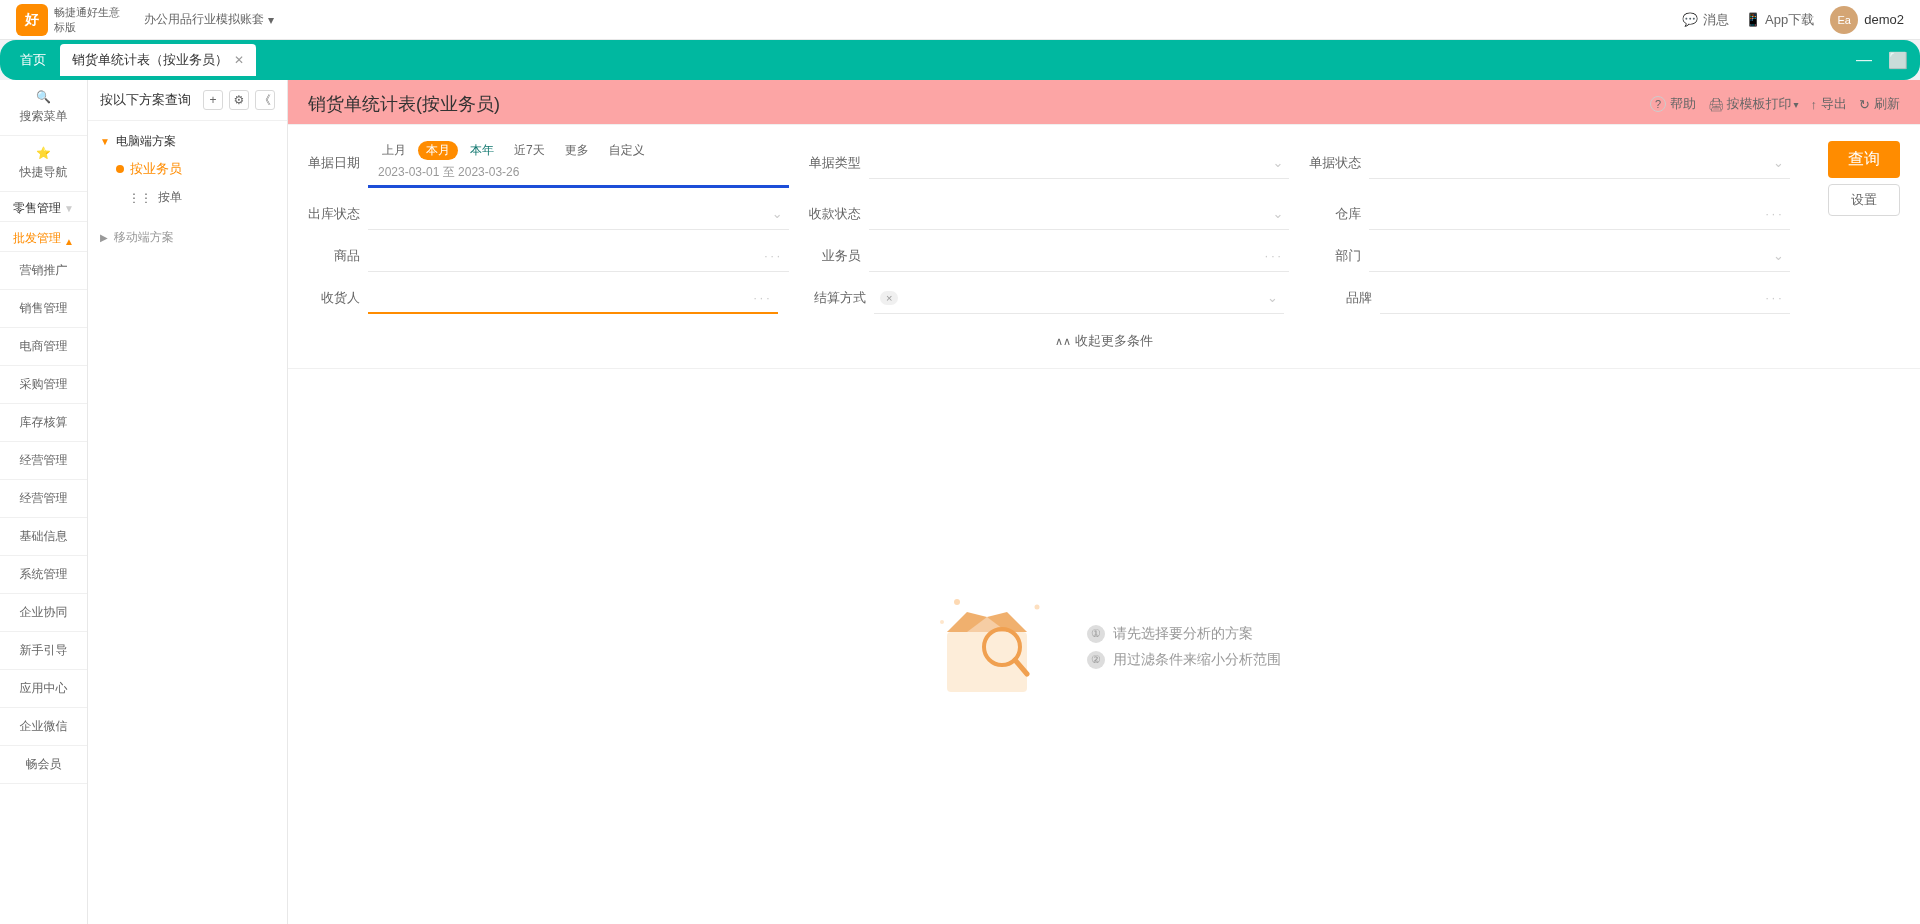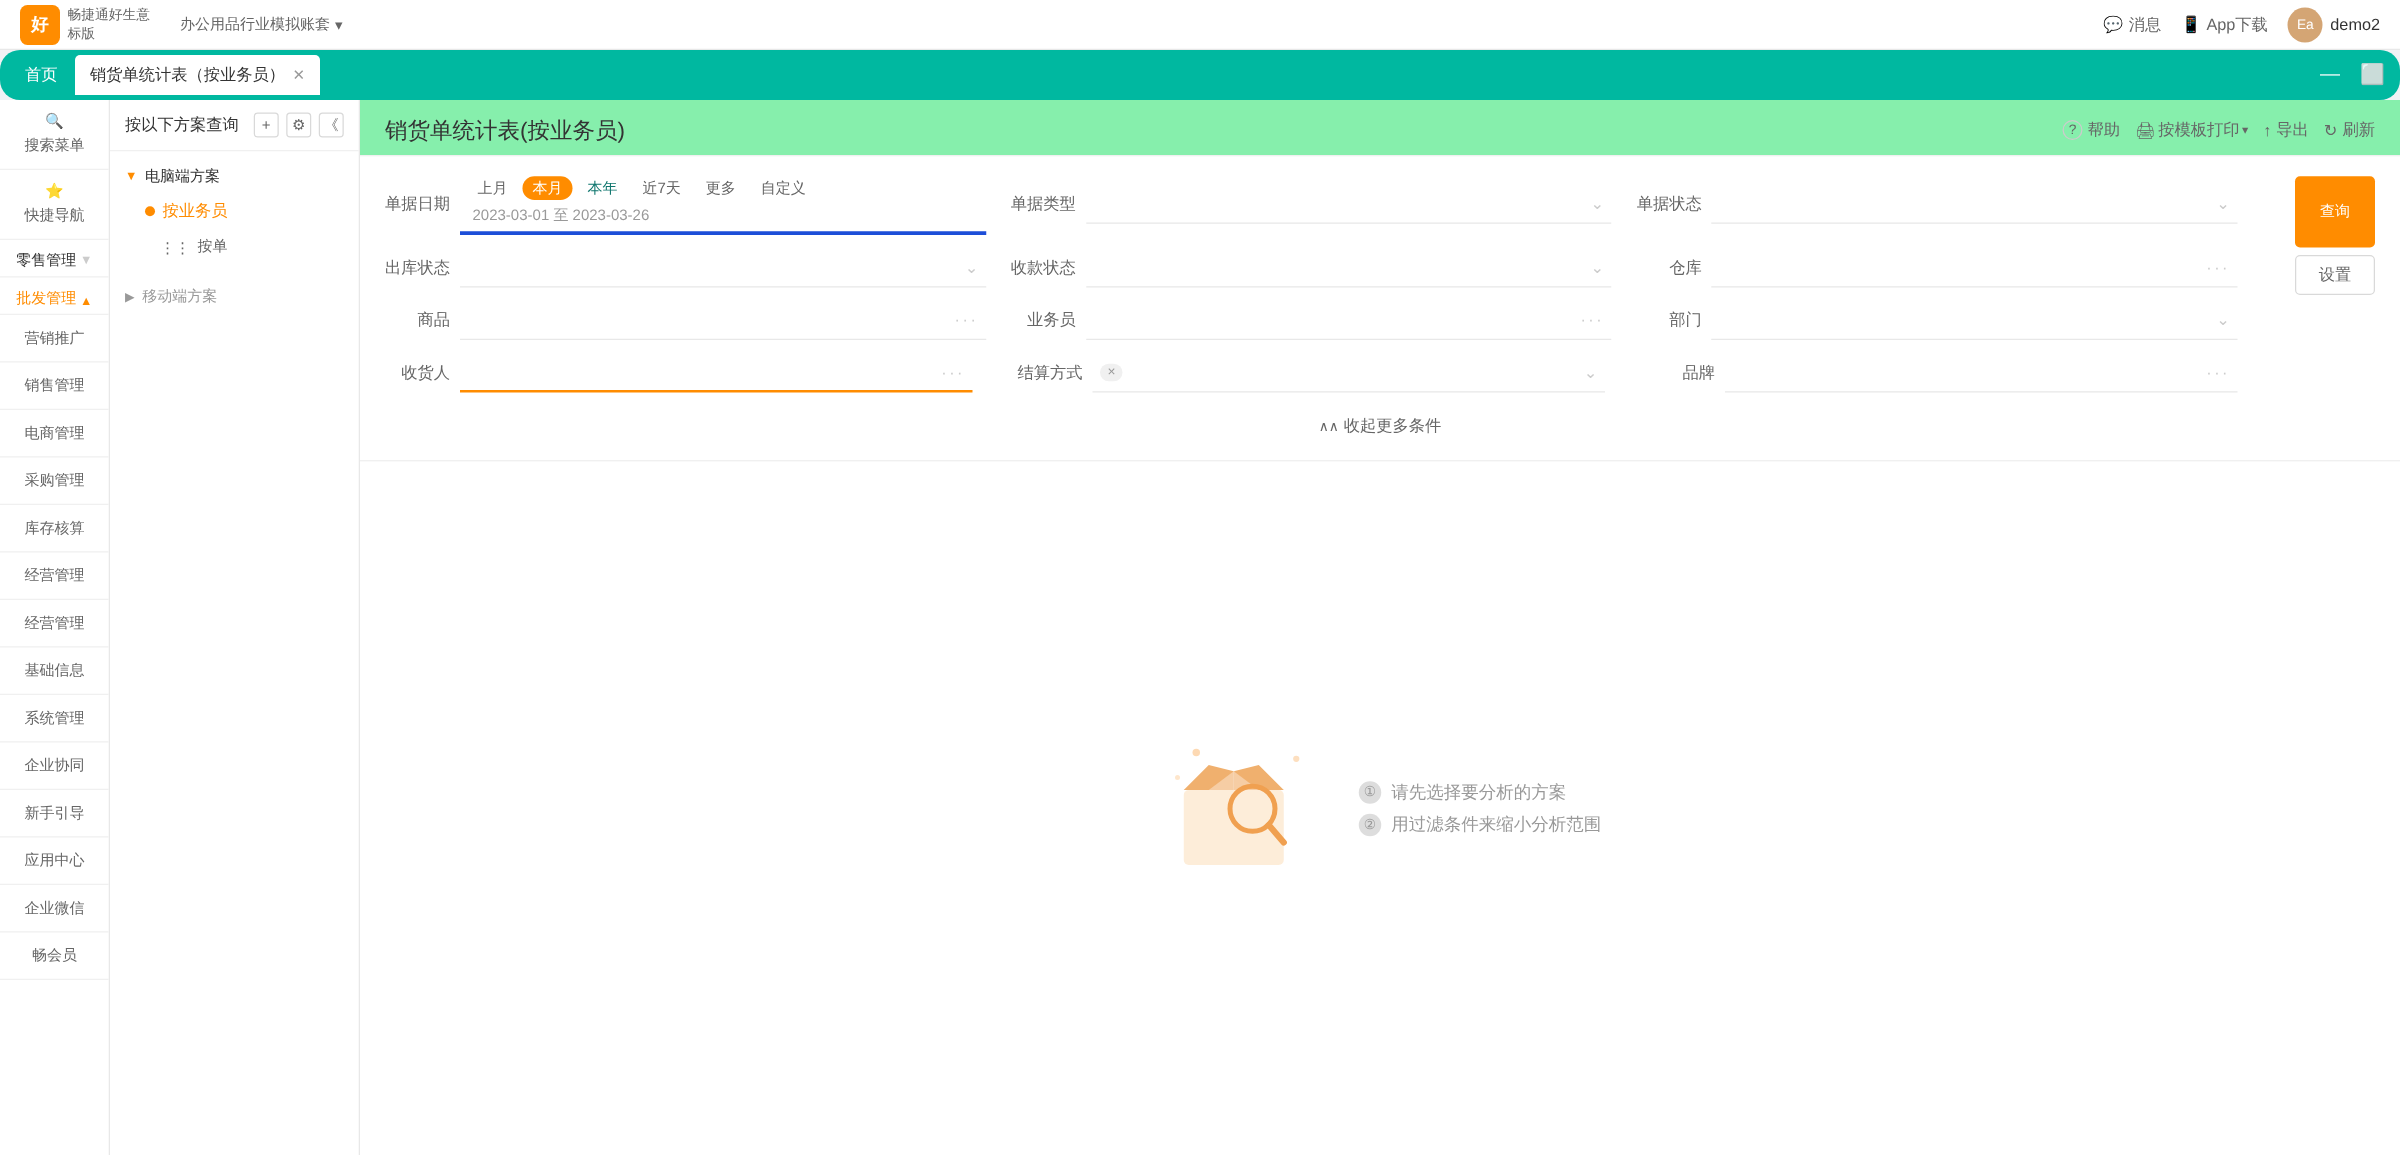--- a/index.html
+++ b/index.html
@@ -114,21 +114,21 @@
 
     
     .main-panel {
       flex: 1;
       display: flex;
       flex-direction: column;
       overflow: hidden;
       background: #f5f5f5;
     }
     .page-header {
-      background: #86efac;
+      background: #fca5a5;
       padding: 12px 20px 8px;
       display: flex;
       align-items: center;
       justify-content: space-between;
       border-bottom: 1px solid #f0f0f0;
     }
     .page-title { font-size: 18px; font-weight: 500; color: #333; }
     .page-actions { display: flex; align-items: center; gap: 12px; }
     .page-action { display: flex; align-items: center; gap: 4px; font-size: 13px; color: #666; cursor: pointer; }
 
@@ -147,24 +147,24 @@
       color: #666;
       font-size: 13px;
       cursor: pointer;
       padding: 6px;
       margin-top: 4px;
     }
     .btn-query {
       background: #ff8c00;
       color: white;
       border: none;
-      padding: 20px 20px;
+      padding: 8px 20px;
       border-radius: 4px;
       cursor: pointer;
-      font-size: 12px;
+      font-size: 16px;
       white-space: nowrap;
     }
     .btn-setting {
       background: white;
       color: #666;
       border: 1px solid #d9d9d9;
       padding: 6px 16px;
       border-radius: 4px;
       cursor: pointer;
       font-size: 13px;

